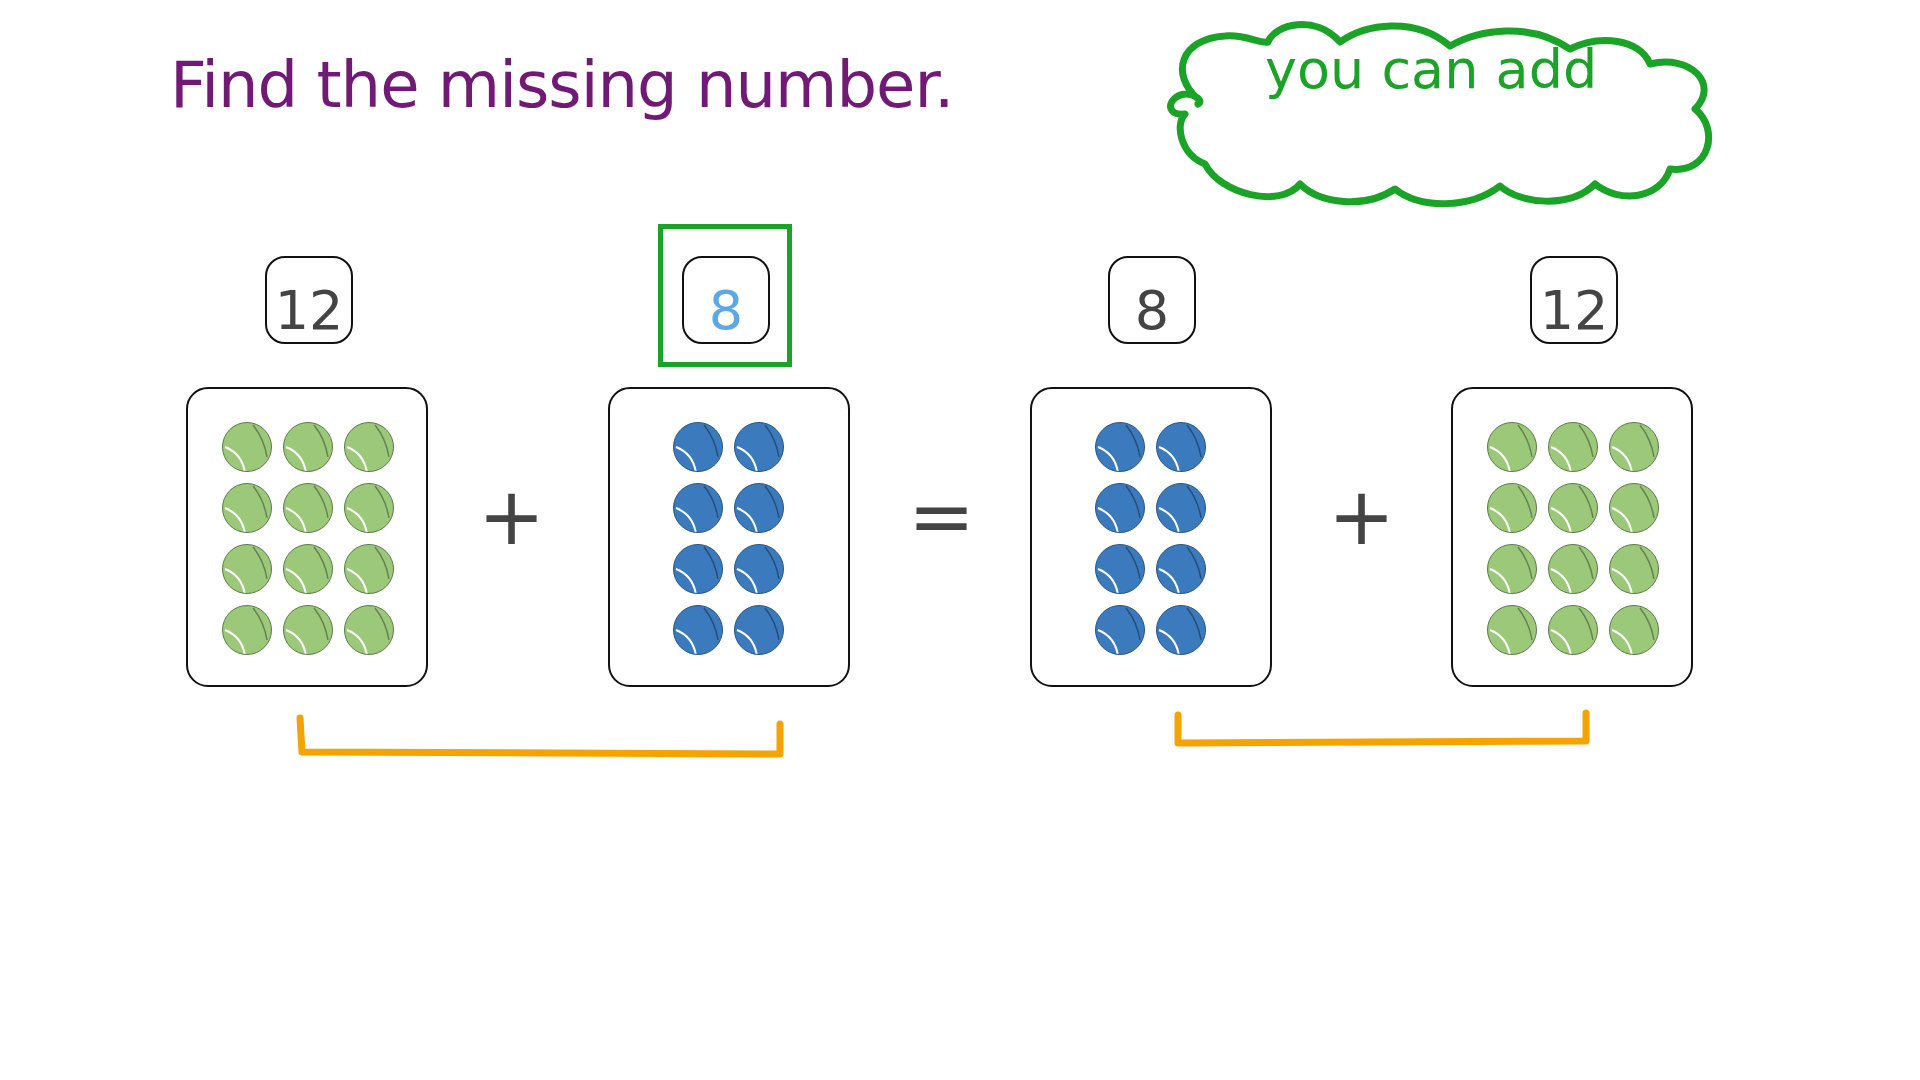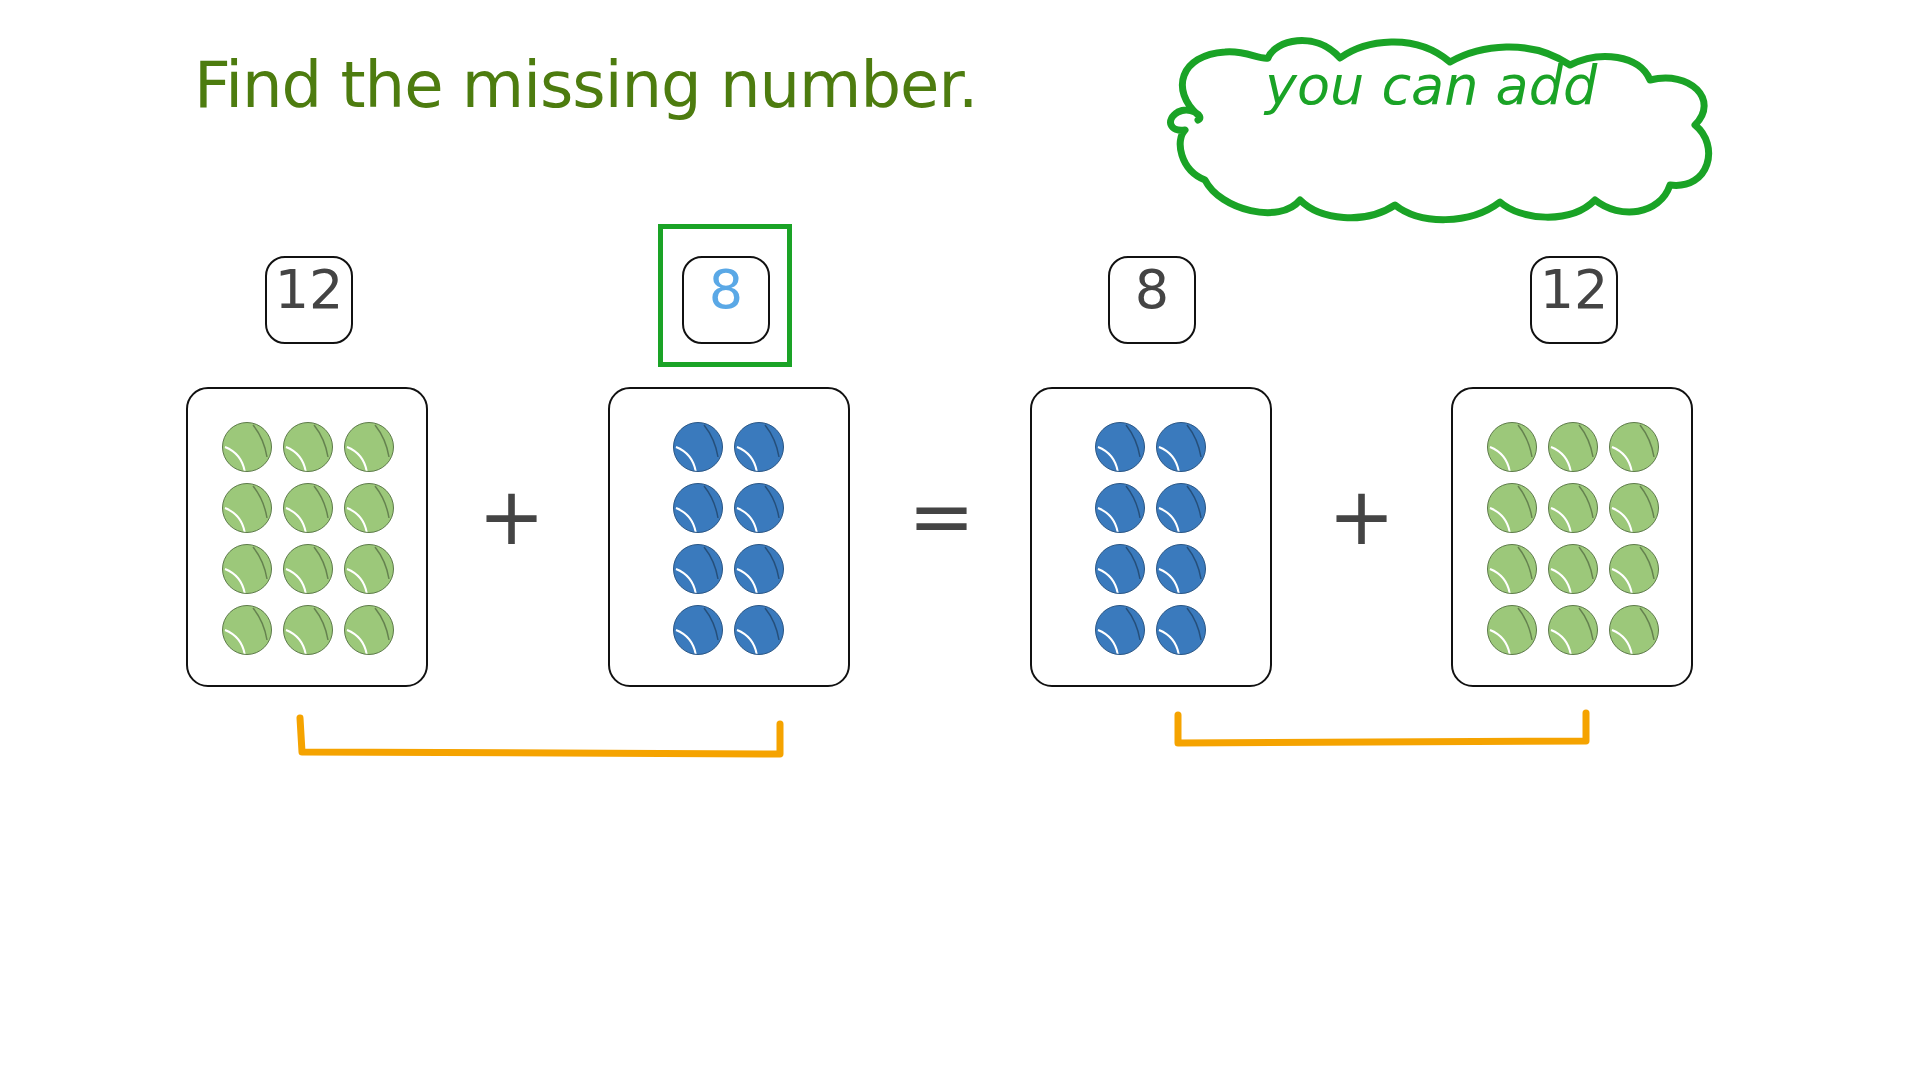--- a/index.html
+++ b/index.html
@@ -1,28 +1,28 @@
 <!DOCTYPE html>
 <html><head>
 <meta charset="utf-8">
 <style>
   html, body { margin: 0; padding: 0; background: #ffffff; }
   body { width: 1920px; height: 1080px; position: relative; overflow: hidden;
          font-family: "DejaVu Sans", sans-serif; color: #3d3d3d; }
   .abs { position: absolute; }
   .title { left: 170px; top: 48px; font-size: 64px; letter-spacing: -1px;
-           color: #4d7c0f; font-family: "DejaVu Sans", sans-serif; white-space: nowrap; margin-left: 24px; }
-  .cloud { left: 1150px; top: 20px; width: 570px; height: 210px; font-style: italic; }
+           color: #701a75; font-family: "DejaVu Sans", sans-serif; white-space: nowrap; }
+  .cloud { left: 1150px; top: 4px; width: 570px; height: 210px; }
   .cloud svg { position: absolute; left: 0; top: 0; }
   .cloud-text { position: absolute; left: 60px; top: 38px; width: 470px; color: #1aa326;
                 font-size: 54px; line-height: 56px; font-family: "DejaVu Sans", sans-serif; }
   .cloud-text .l1 { display: block; padding-left: 55px; }
   .cloud-text .l2 { display: block; padding-left: 5px; }
   .numbox { width: 88px; height: 88px; border: 2.5px solid #111; border-radius: 20px;
-            box-sizing: border-box; display: flex; align-items: flex-start; justify-content: center;
+            box-sizing: border-box; display: flex; align-items: flex-end; justify-content: center;
             font-size: 54px; color: #444; top: 256px; background: #fff; }
   .numbox.answer { color: #5aa8e6; }
   .highlight { left: 658px; top: 224px; width: 134px; height: 143px; border: 5px solid #1aa326;
                box-sizing: border-box; }
   .card { top: 387px; width: 242px; height: 300px; border: 2.5px solid #111; border-radius: 22px;
           box-sizing: border-box; background: #fff; }
   .grid { position: absolute; top: 33px; display: grid; row-gap: 11px; column-gap: 11px; }
   .ball { width: 50px; height: 50px; border-radius: 50%; box-sizing: border-box; position: relative; overflow: hidden; }
   .ball.green { background: #9cc87a; border: 1.5px solid #5d7a4a; }
   .ball.blue { background: #3a7abd; border: 1.5px solid #2a5685; }

